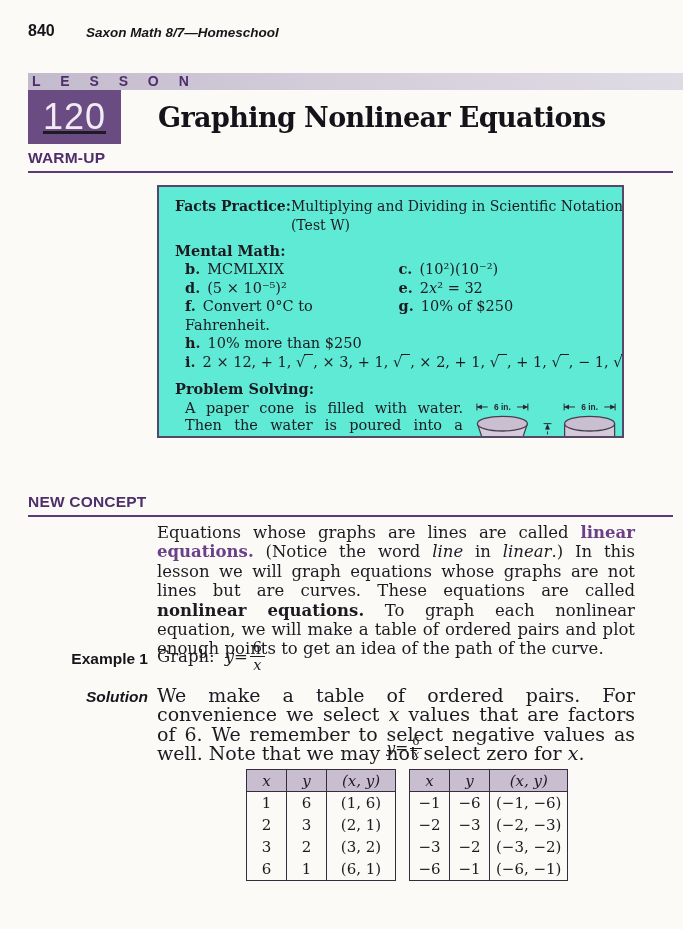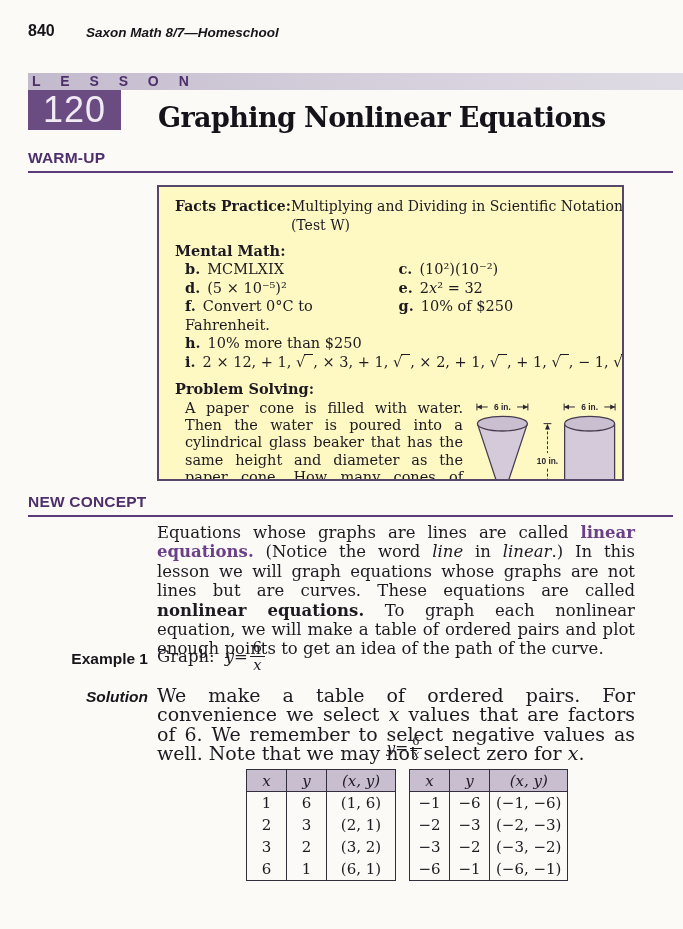--- a/index.html
+++ b/index.html
@@ -15,34 +15,34 @@
   .page-num{position:absolute;left:28px;top:22px;font-family:"Liberation Sans",sans-serif;
     font-weight:bold;font-size:16px;color:#17151b;}
   .book-title{position:absolute;left:86px;top:25px;font-family:"Liberation Sans",sans-serif;
     font-weight:bold;font-style:italic;font-size:13.5px;color:#17151b;}
 
   
   .lesson-bar{position:absolute;left:28px;right:0;top:73px;height:17px;
     background:linear-gradient(to right,#c3bacd 0%,#d3cdda 45%,#dfdbe4 100%);}
   .lesson-word{font-family:"Liberation Sans",sans-serif;font-weight:bold;font-size:14px;
     letter-spacing:8px;color:#4e2f6b;line-height:17px;padding-left:4px;}
-  .lesson-num-box{position:absolute;left:28px;top:90px;width:93px;height:40px;background:#6b4c82;
-    display:flex;align-items:center;justify-content:center;}
+  .lesson-num-box{position:absolute;left:28px;top:90px;width:93px;height:54px;background:#6b4c82;
+    display:flex;align-items:center;justify-content:center;text-decoration:underline;}
   .lesson-num{font-family:"Liberation Sans",sans-serif;font-size:36px;color:#f0ebf4;letter-spacing:1px;}
   .lesson-title{position:absolute;left:158px;top:102px;width:520px;
     font-family:"DejaVu Serif",serif;font-weight:bold;font-size:27px;letter-spacing:-0.6px;color:#15131a;}
 
   
   .sect-label{position:absolute;left:28px;font-family:"Liberation Sans",sans-serif;
     font-weight:bold;font-size:15.5px;color:#4e2f6b;letter-spacing:0.2px;}
   .sect-rule{position:absolute;left:28px;width:645px;height:2.4px;background:#5a3a78;}
 
   
-  .facts-box{position:absolute;left:157px;top:185px;width:467px;height:296px;
-    background:#fef9c3;border:2px solid #564768;box-sizing:border-box;
+  .facts-box{position:absolute;left:157px;top:185px;width:467px;height:253px;
+    background:#5eead4;border:2px solid #564768;box-sizing:border-box;
     padding:10px 10px 6px 16px;overflow:hidden;font-size:14.5px;}
   .fp-row{display:flex;font-size:14px;line-height:19px;}
   .fp-label{flex:0 0 106px;font-weight:bold;white-space:nowrap;}
   .fp-text div{white-space:nowrap;}
   .mm-label{font-weight:bold;margin-top:6px;line-height:19px;}
   .mm-grid{display:grid;grid-template-columns:1fr 1fr;margin-left:10px;line-height:18.6px;font-size:14.5px;}
   .mm-item .ltr{font-weight:bold;margin-right:7px;}
   .mm-item-i{margin-left:10px;line-height:18.6px;font-size:14.5px;white-space:nowrap;}
   .mm-item-i .ltr{font-weight:bold;margin-right:7px;}
   .ps-label{font-weight:bold;margin-top:7px;line-height:19px;}

